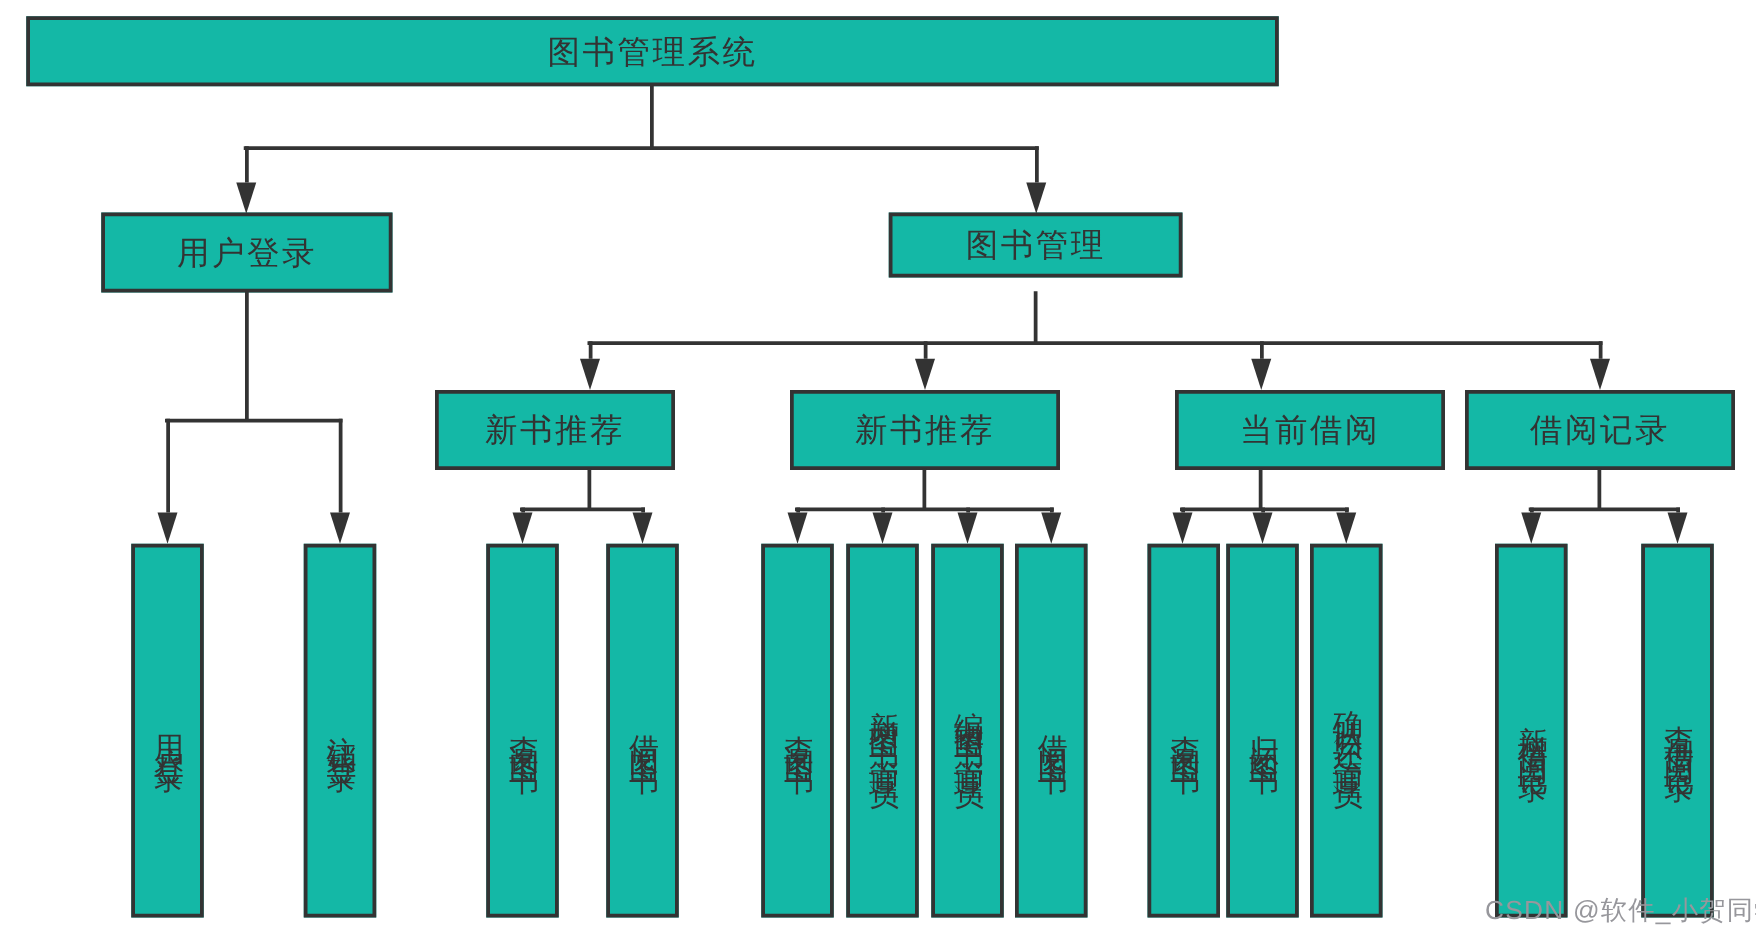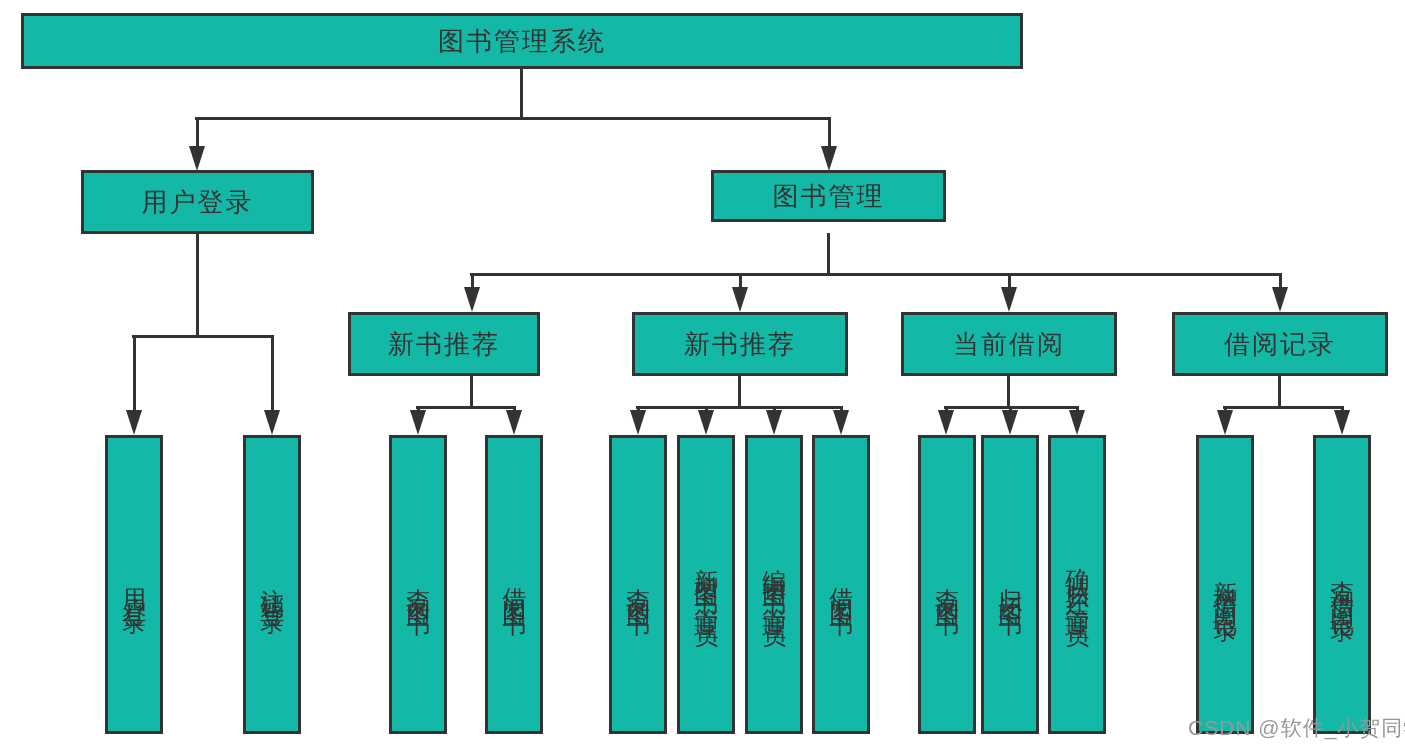--- a/index.html
+++ b/index.html
@@ -36,21 +36,21 @@
 
 <div class="canvas">
 
   <div class="box hbox" style="left:21px; top:13px; width:1002px; height:56px;">图书管理系统</div>
 
   <div class="box hbox" style="left:81px; top:170px; width:233px; height:64px;">用户登录</div>
   <div class="box hbox" style="left:711px; top:170px; width:235px; height:52px;">图书管理</div>
 
   <div class="box hbox" style="left:348px; top:312px; width:192px; height:64px;">新书推荐</div>
   <div class="box hbox" style="left:632px; top:312px; width:216px; height:64px;">新书推荐</div>
-  <div class="box hbox" style="left:901px; top:312px; width:216px; height:64px;">当前借阅</div>
+  <div class="box hbox" style="left:940px; top:312px; width:216px; height:64px;">当前借阅</div>
   <div class="box hbox" style="left:1172px; top:312px; width:216px; height:64px;">借阅记录</div>
 
   <div class="box vbox" style="left:105px; top:435px; width:58px; height:299px;">用户登录</div>
   <div class="box vbox" style="left:243px; top:435px; width:58px; height:299px;">注销登录</div>
 
   <div class="box vbox" style="left:389px; top:435px; width:58px; height:299px;">查询图书</div>
   <div class="box vbox" style="left:485px; top:435px; width:58px; height:299px;">借阅图书</div>
 
   <div class="box vbox" style="left:609px; top:435px; width:58px; height:299px;">查询图书</div>
   <div class="box vbox" style="left:677px; top:435px; width:58px; height:299px;">新增图书（管理员）</div>

